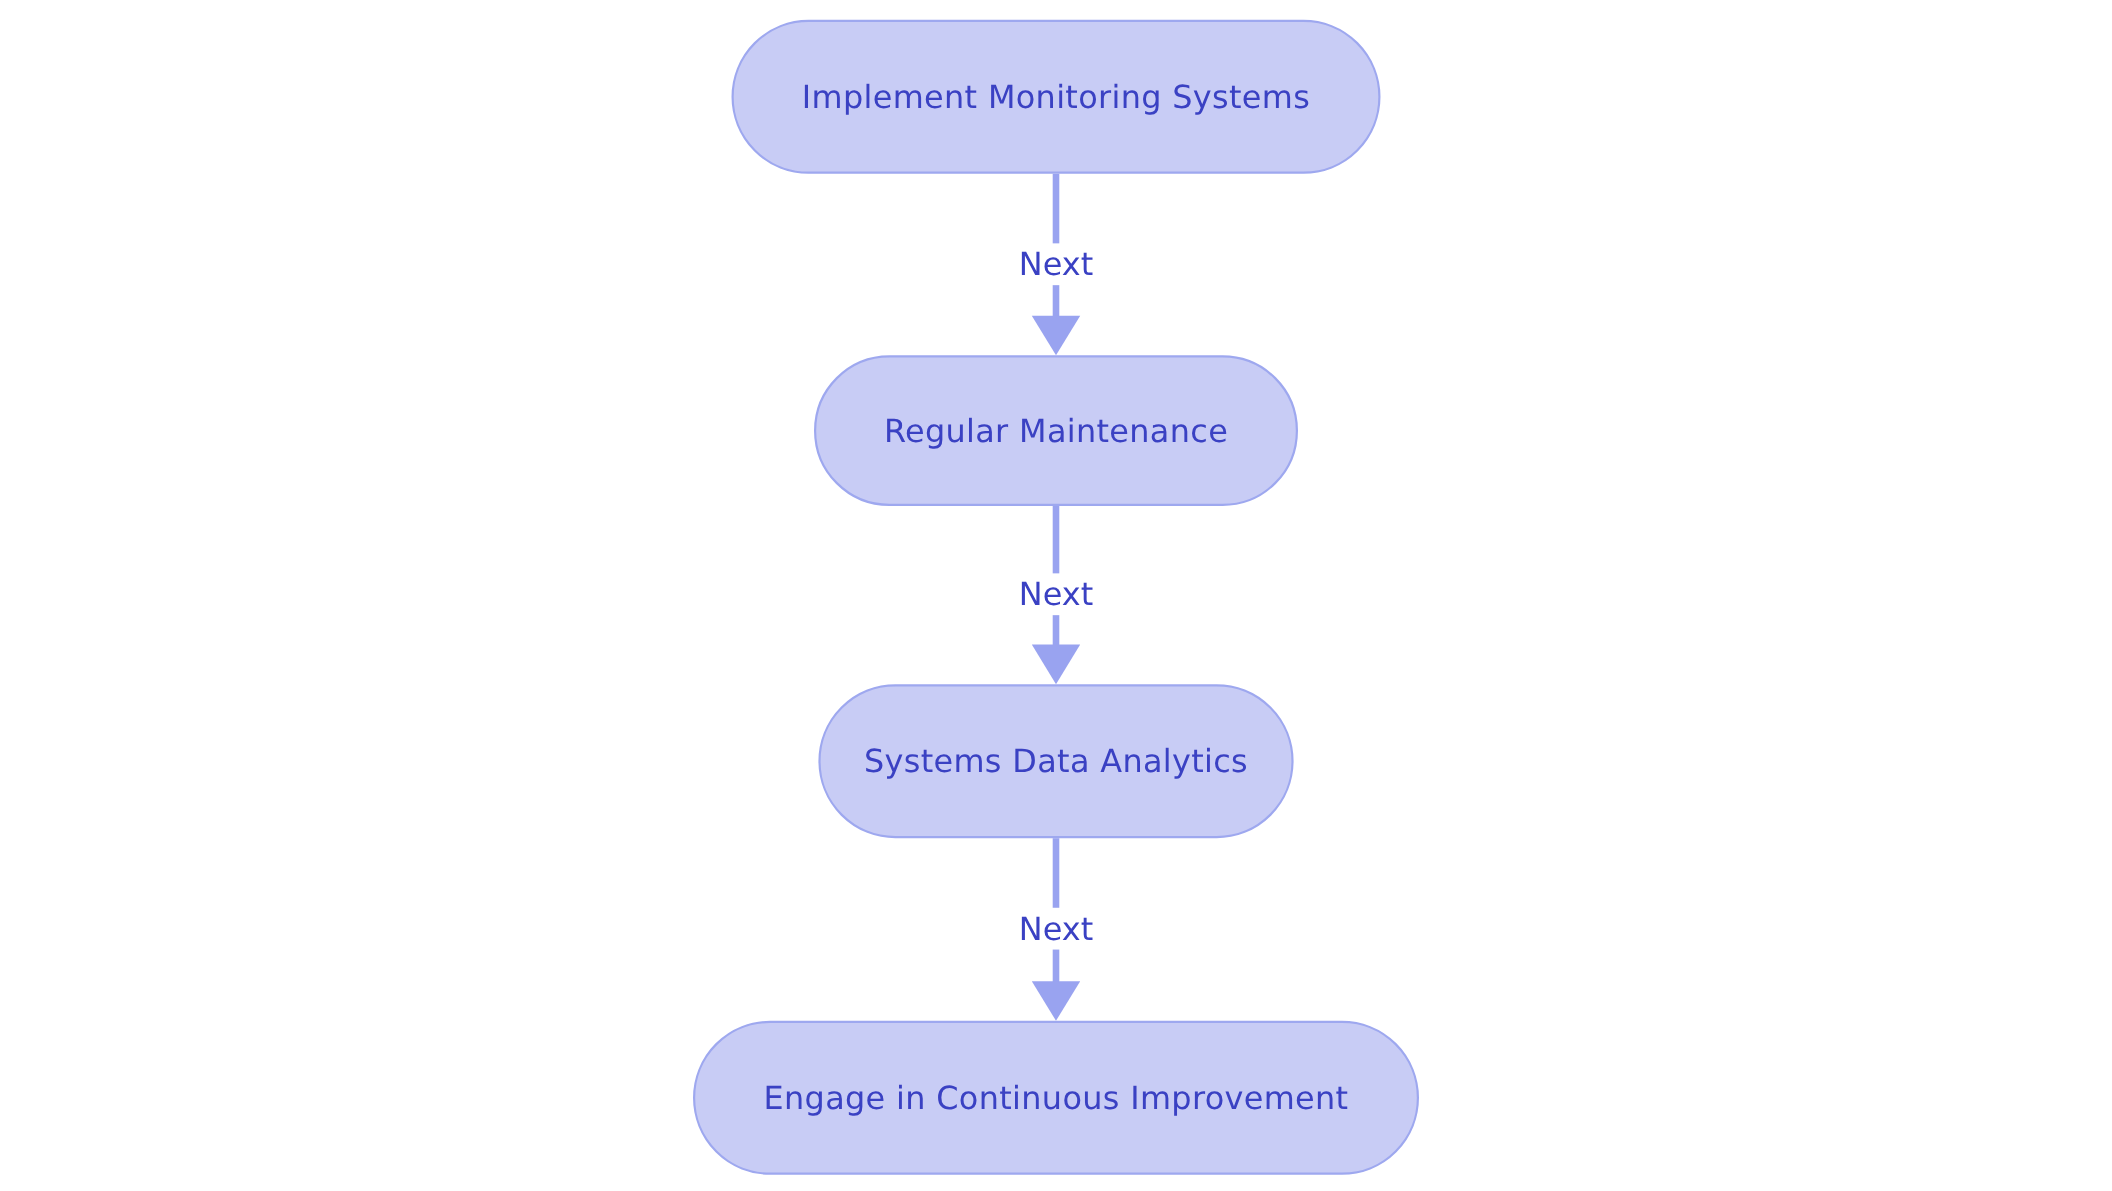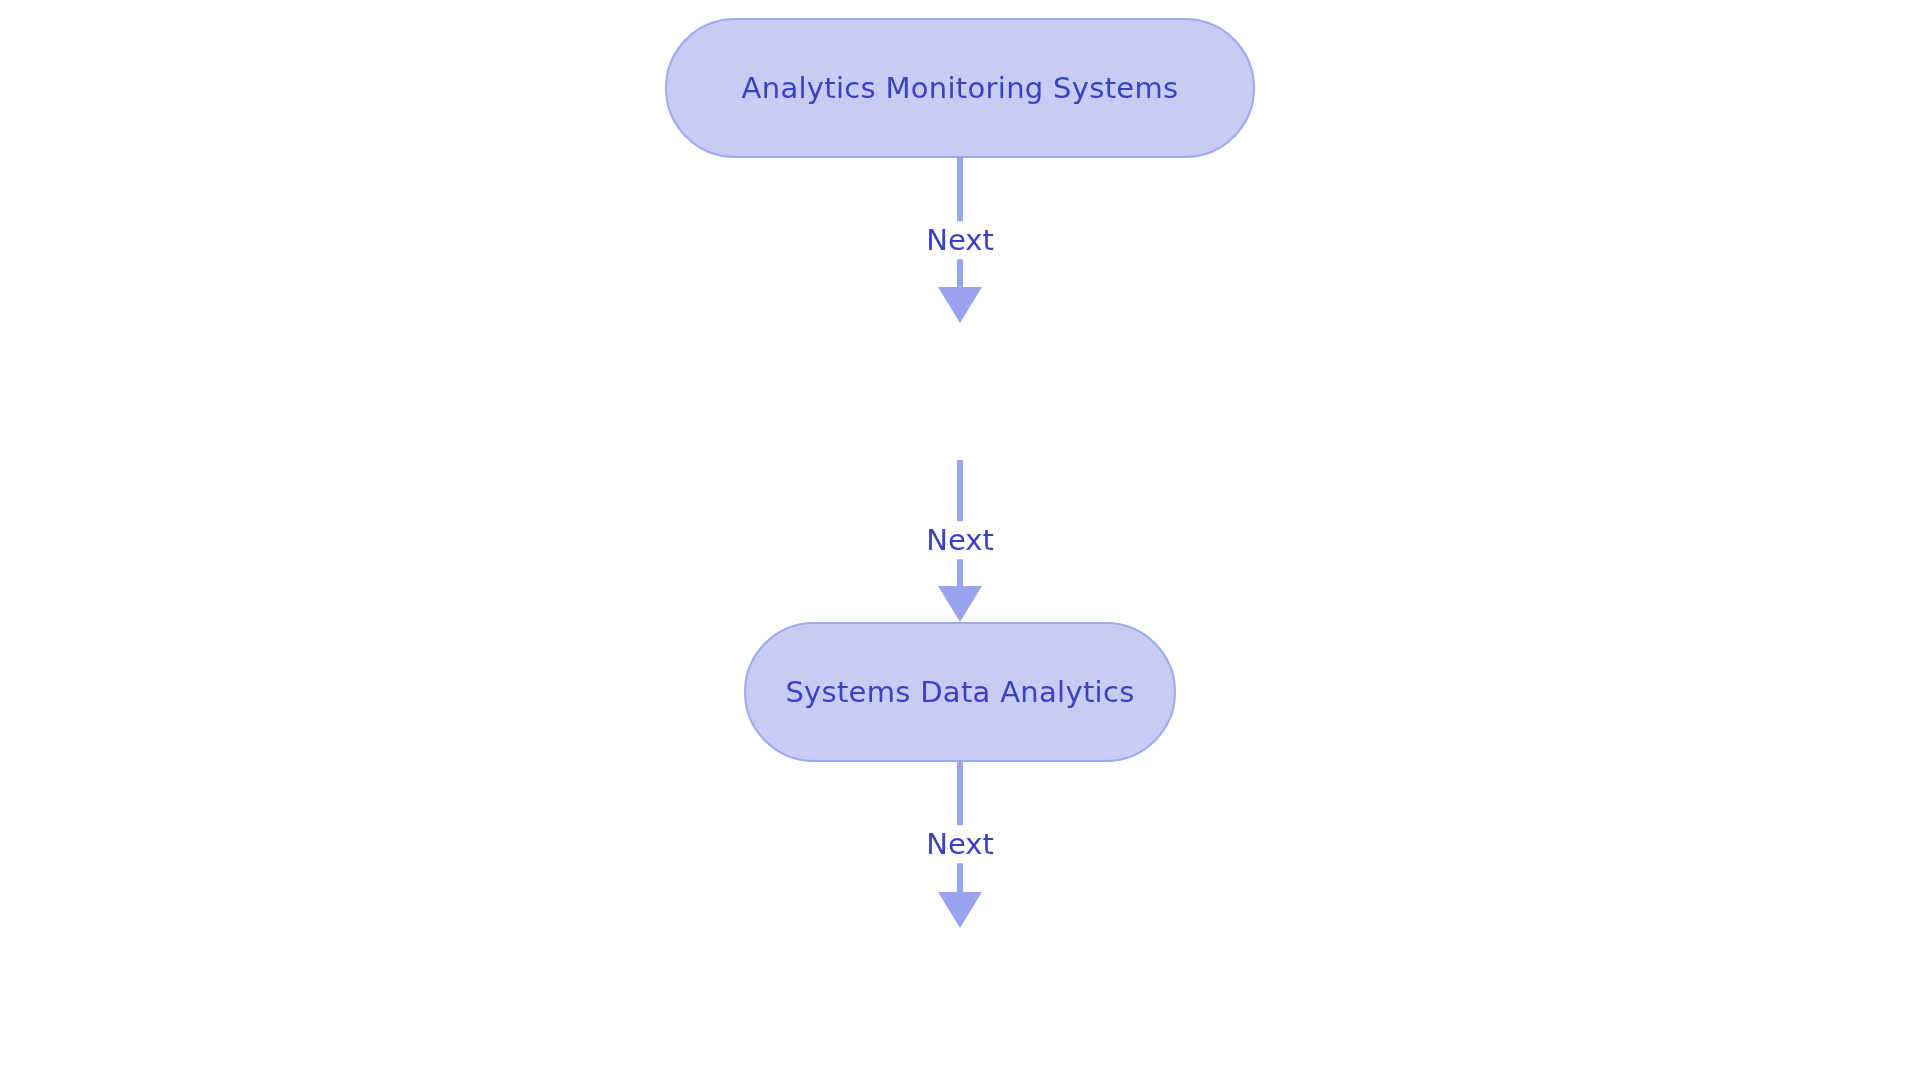--- a/index.html
+++ b/index.html
@@ -82,40 +82,46 @@
     padding: 2px 10px;
     white-space: nowrap;
   }
 </style>
 </head>
 <body>
 
 <div class="canvas">
 
   <div class="node n1">
-    <span class="node-label">Analytics Monitoring Systems</span>
+    <span class="node-label">Implement Monitoring Systems</span>
   </div>
 
   <div class="connector c1">
     <div class="line"></div>
     <div class="arrowhead"></div>
     <span class="edge-label">Next</span>
   </div>
 
+  <div class="node n2">
+    <span class="node-label">Regular Maintenance</span>
+  </div>
 
   <div class="connector c2">
     <div class="line"></div>
     <div class="arrowhead"></div>
     <span class="edge-label">Next</span>
   </div>
 
   <div class="node n3">
     <span class="node-label">Systems Data Analytics</span>
   </div>
 
   <div class="connector c3">
     <div class="line"></div>
     <div class="arrowhead"></div>
     <span class="edge-label">Next</span>
   </div>
 
+  <div class="node n4">
+    <span class="node-label">Engage in Continuous Improvement</span>
+  </div>
 
 </div>
 
 </body></html>

